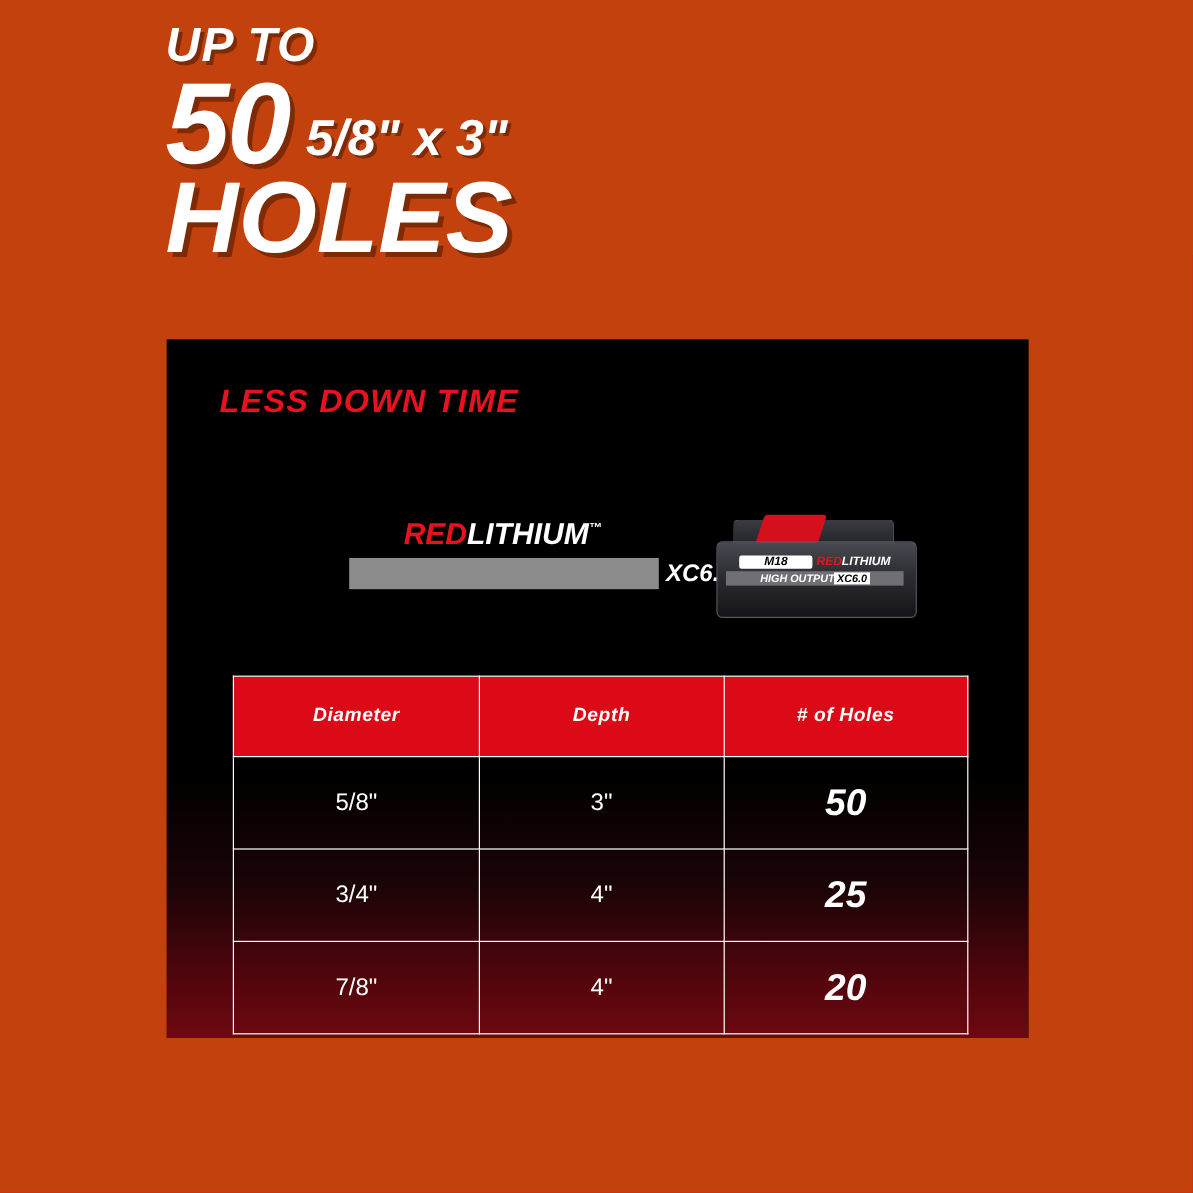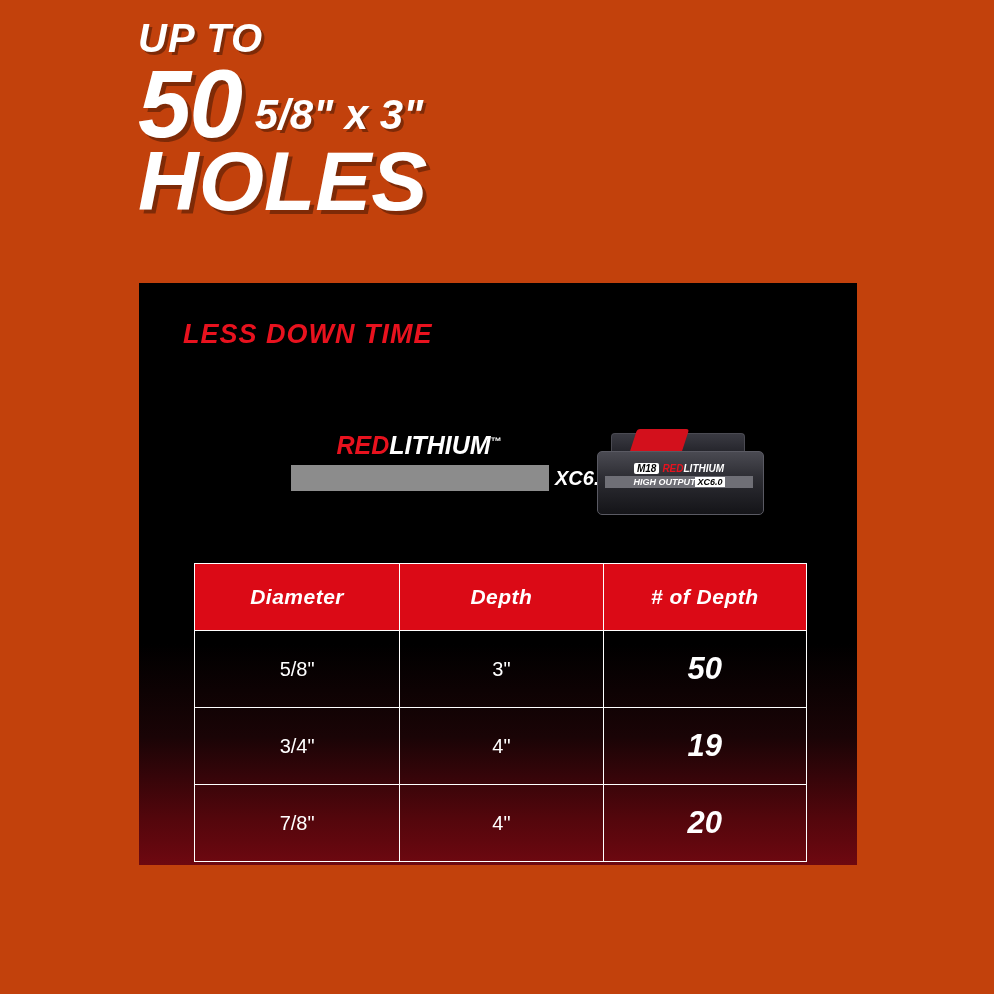--- a/index.html
+++ b/index.html
@@ -208,21 +208,21 @@
   .bat-l1 {
     font-size: 10px;
     font-weight: bold;
     font-style: italic;
     color: #ffffff;
     letter-spacing: 0px;
   }
   .bat-l1 .m18 {
     background: #ffffff;
     color: #000000;
-    padding: 0 3px;
+    padding: 0 21px;
     margin-right: 3px;
     border-radius: 2px;
   }
   .bat-l1 .rl { color: #E8121E; }
   .bat-l2 {
     margin-top: 2px;
     background: #6f6f76;
     color: #ffffff;
     font-size: 9px;
     font-weight: bold;
@@ -239,21 +239,21 @@
     width: 613px;
     border-collapse: collapse;
   }
   .tbl th, .tbl td {
     border: 1px solid #ffffff;
     text-align: center;
     color: #ffffff;
   }
   .tbl thead th {
     background: #DB0A16;
-    font-size: 21px;
+    font-size: 16px;
     font-weight: bold;
     font-style: italic;
     height: 64px;
     letter-spacing: 0.5px;
   }
   .tbl tbody td {
     height: 74px;
     font-size: 20px;
     font-weight: normal;
   }
@@ -298,33 +298,33 @@
           <div class="bat-l2"><span>HIGH OUTPUT</span><span class="xcsm">XC6.0</span></div>
         </div>
       </div>
     </div>
 
     <table class="tbl">
       <thead>
         <tr>
           <th class="c1">Diameter</th>
           <th class="c2">Depth</th>
-          <th class="c3"># of Depth</th>
+          <th class="c3"># of Holes</th>
         </tr>
       </thead>
       <tbody>
         <tr>
           <td>5/8"</td>
           <td>3"</td>
           <td class="holes">50</td>
         </tr>
         <tr>
           <td>3/4"</td>
           <td>4"</td>
-          <td class="holes">19</td>
+          <td class="holes">25</td>
         </tr>
         <tr>
           <td>7/8"</td>
           <td>4"</td>
           <td class="holes">20</td>
         </tr>
       </tbody>
     </table>
 
   </div>

